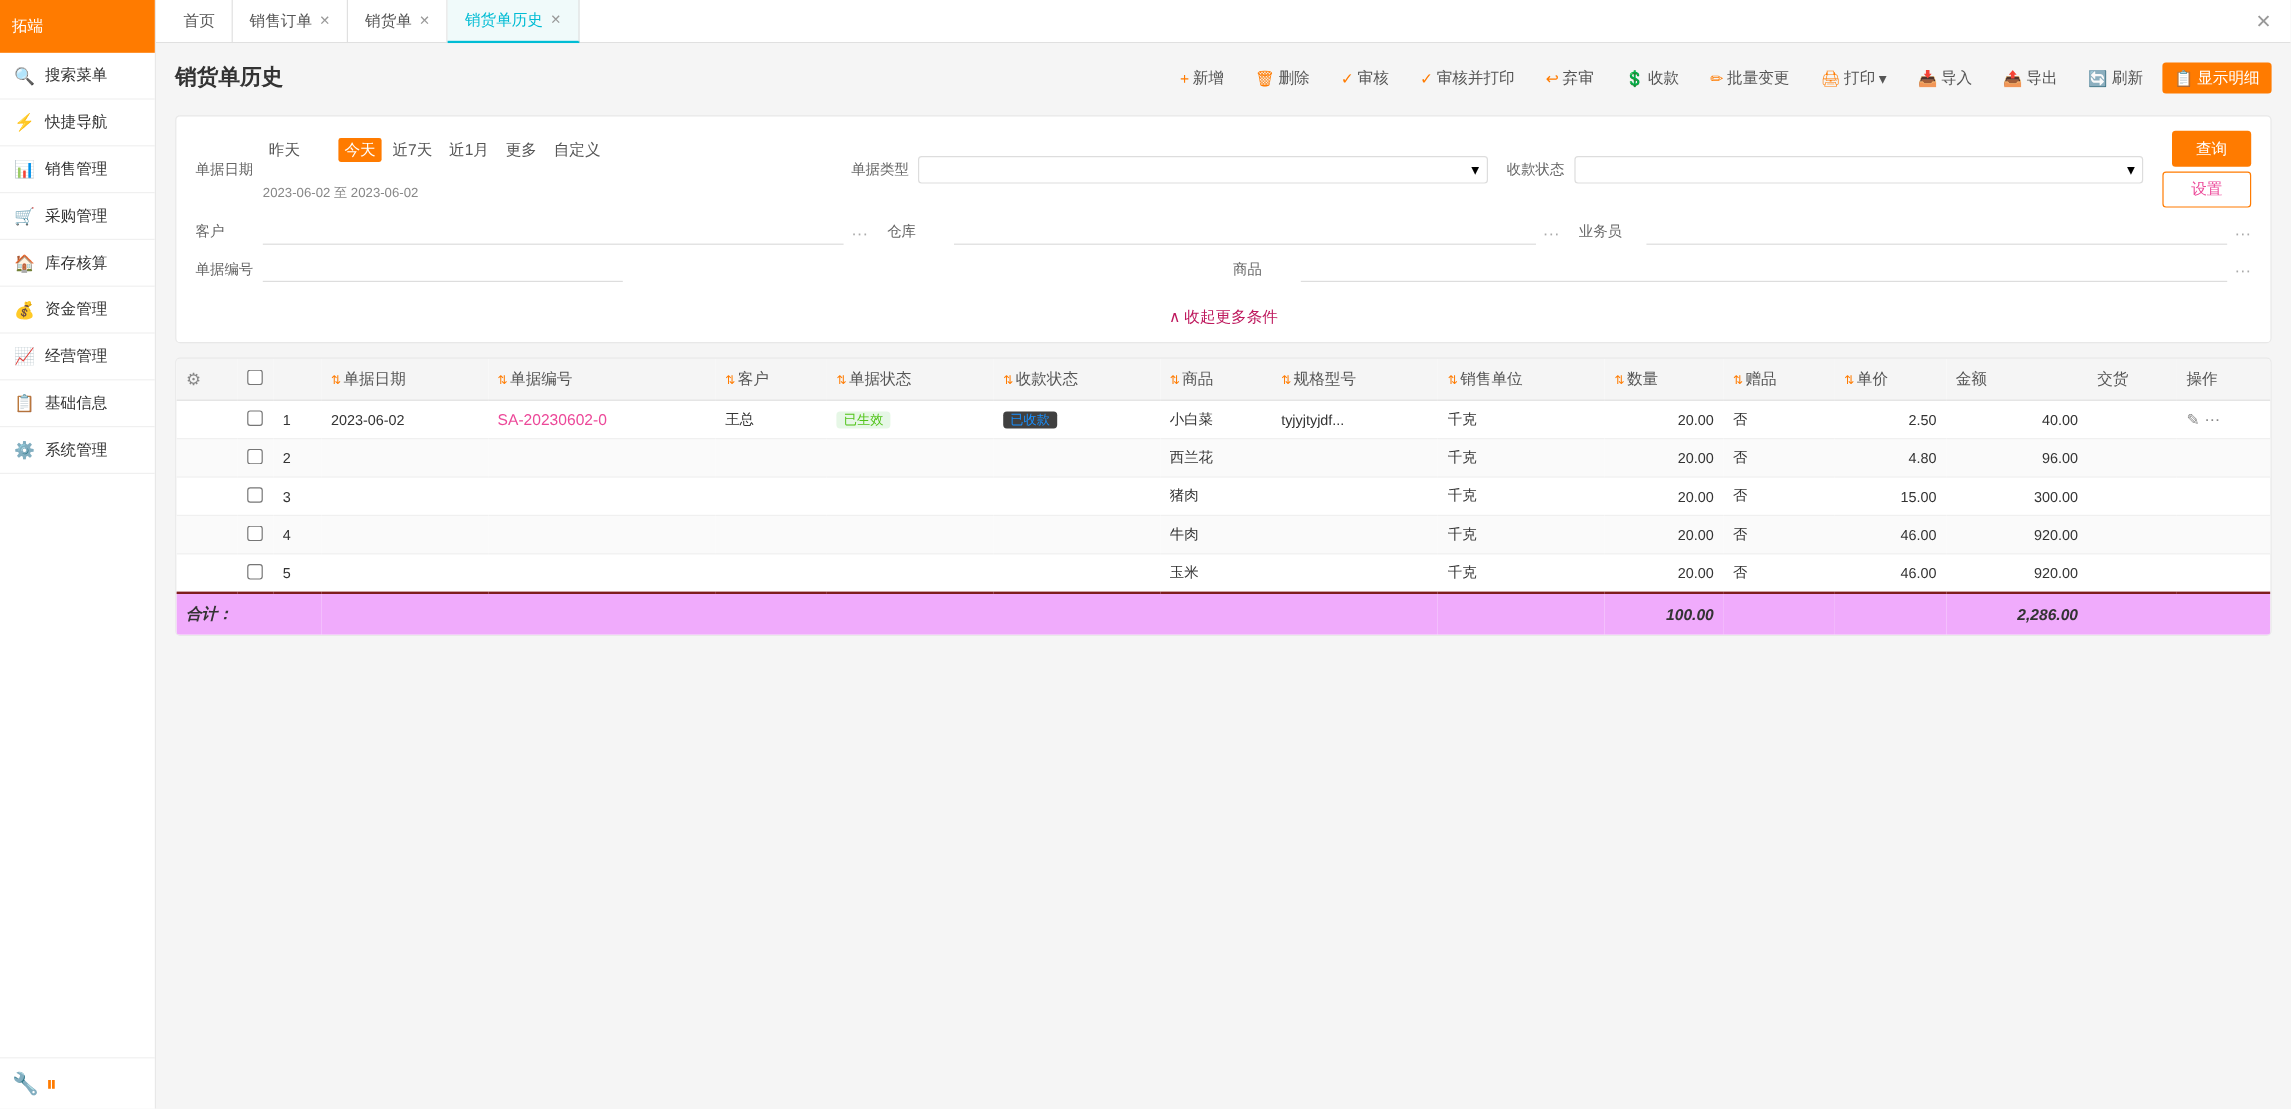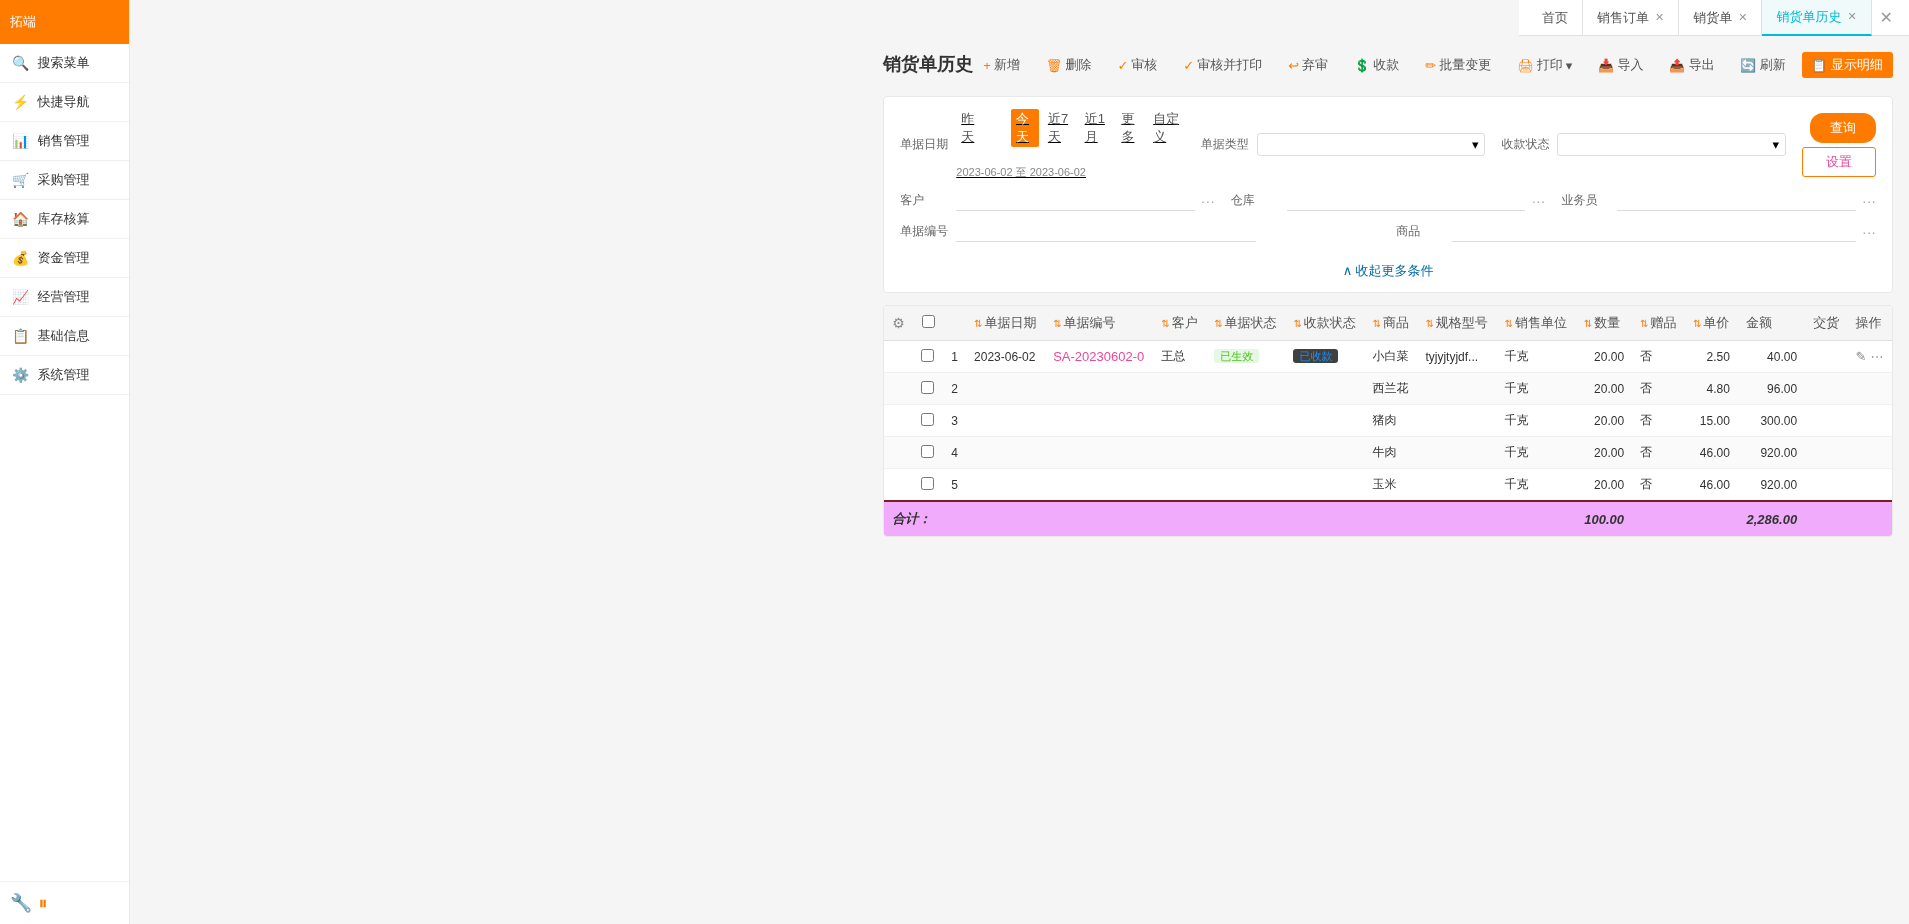--- a/index.html
+++ b/index.html
@@ -41,21 +41,20 @@
       border-top: 1px solid #f0f0f0;
     }
     .sidebar-bottom .btn { margin-right: 6px; color: #ff7b00; font-size: 18px; cursor: pointer; }
 
     
     .main {
       flex: 1;
       display: flex;
       flex-direction: column;
       overflow: hidden;
-      align-items: flex-end;
     }
 
     
     .tab-bar {
       background: #fff;
       border-bottom: 1px solid #e0e0e0;
       display: flex;
       align-items: center;
       height: 36px;
       padding: 0 8px;
@@ -169,21 +168,20 @@
       align-items: center;
       justify-content: space-between;
       cursor: pointer;
       min-width: 120px;
     }
     .filter-dots { color: #aaa; font-size: 14px; cursor: pointer; }
     .date-filter {
       display: flex;
       flex-direction: column;
       gap: 18px;
-      text-decoration: underline;
     }
     .date-tabs {
       display: flex;
       gap: 4px;
       font-size: 12px;
     }
     .date-tab {
       padding: 1px 5px;
       cursor: pointer;
       color: #555;
@@ -194,33 +192,33 @@
       color: #fff;
       margin-left: 23px;
     }
     .date-range {
       font-size: 11px;
       color: #888;
     }
     .collapse-row {
       text-align: center;
       font-size: 12px;
-      color: #0369a1;
+      color: #be185d;
       cursor: pointer;
       padding: 4px 0 0;
       margin-top: 16px;
     }
 
     
     .query-btn {
       background: #ff7b00;
       color: #fff;
       border: none;
       padding: 6px 20px;
-      border-radius: 13px;
+      border-radius: 3px;
       cursor: pointer;
       font-size: 13px;
       margin-left: 8px;
     }
     .setting-btn {
       background: #fff;
       color: #ec4899;
       border: 1px solid #ff7b00;
       padding: 5px 3px;
       border-radius: 3px;

